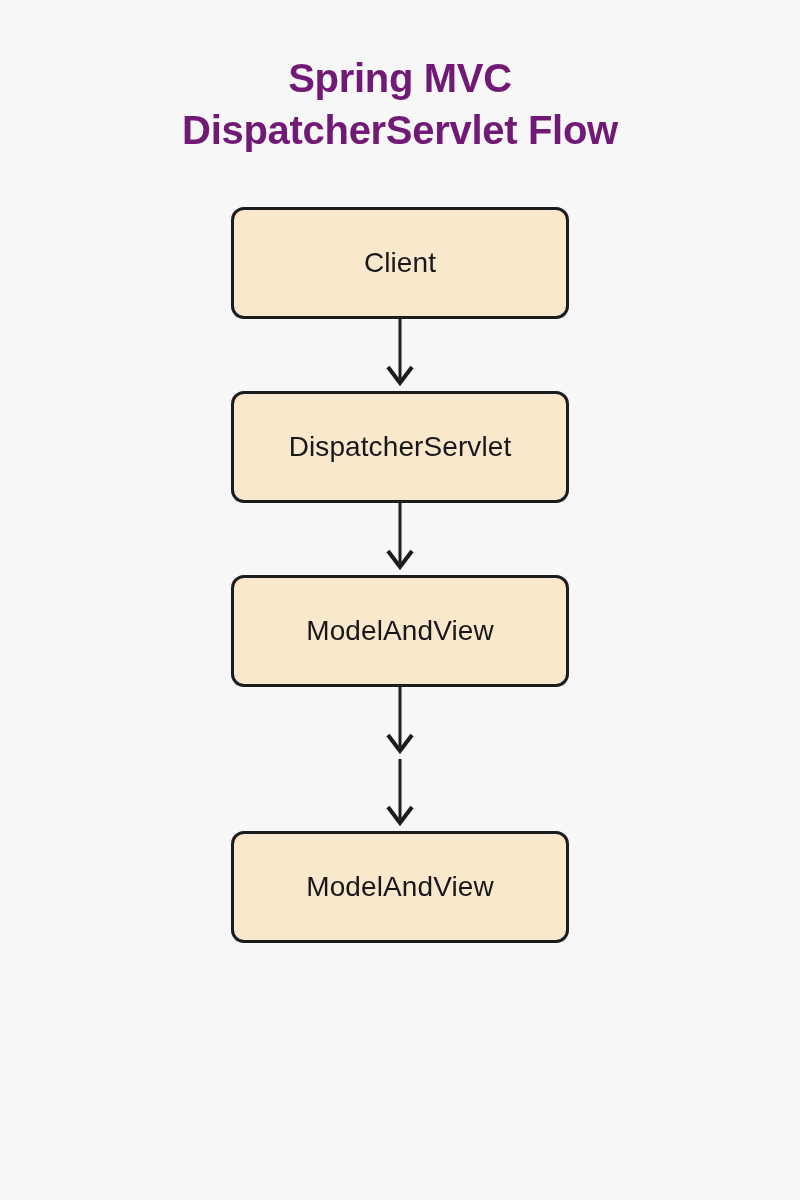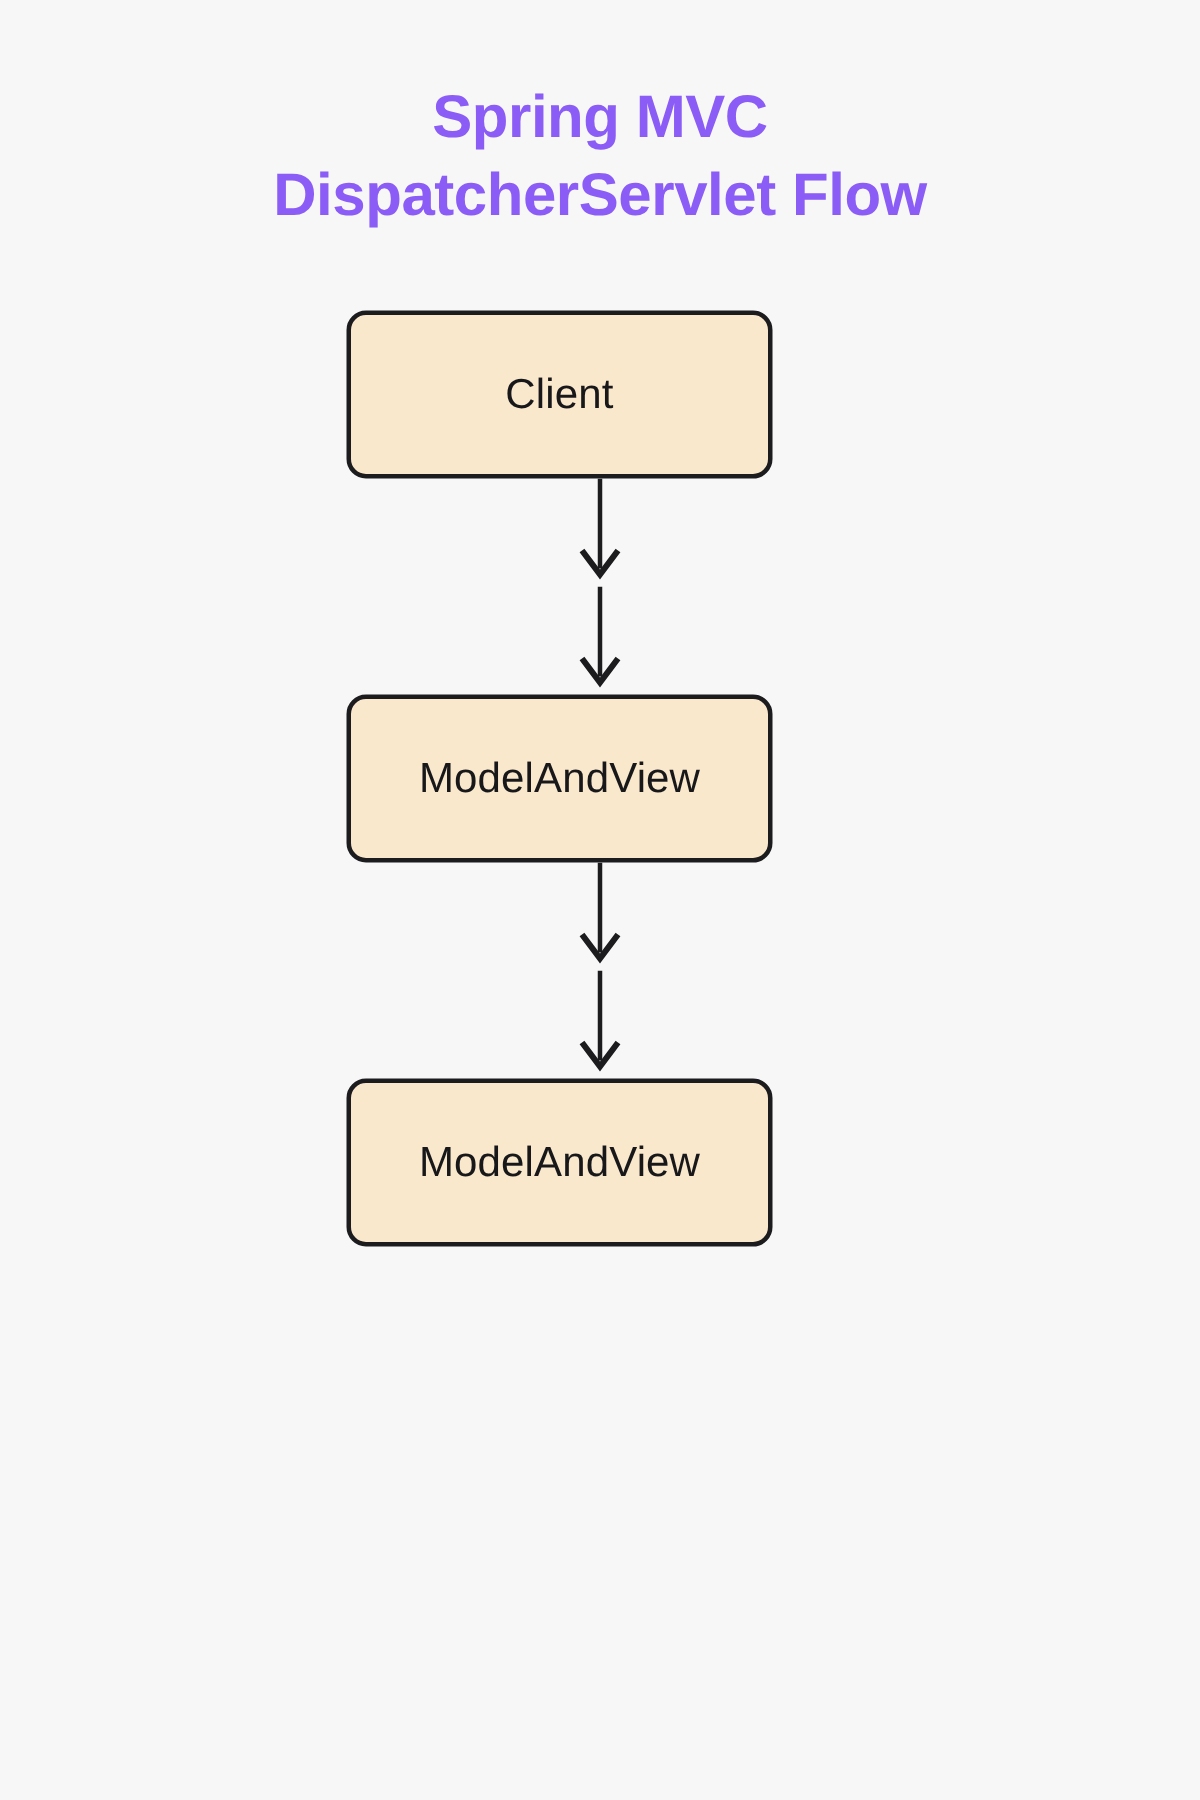--- a/index.html
+++ b/index.html
@@ -21,41 +21,41 @@
     background: #F7F7F8;
     box-sizing: border-box;
   }
 
   #title-block {
     position: absolute;
     top: 52px;
     left: 0;
     width: 800px;
     text-align: center;
-    color: #8b5cf6;
+    color: #701a75;
     font-size: 40px;
     font-weight: bold;
     line-height: 52px;
     letter-spacing: -0.3px;
   }
   .title-line {
     display: block;
     white-space: nowrap;
   }
 
   #flow-stack {
     position: absolute;
     top: 207px;
     left: 231px;
     width: 338px;
   }
 
   .flow-node {
     position: relative;
-    width: 284px;
+    width: 338px;
     box-sizing: border-box;
     background: #FAE8CD;
     border: 3px solid #1C1C1E;
     border-radius: 13px;
     height: 112px;
     display: flex;
     align-items: center;
     justify-content: center;
     color: #18181A;
     font-size: 28px;
@@ -98,20 +98,23 @@
       <span class="node-label">Client</span>
     </div>
 
     <div class="flow-connector">
       <svg width="338" height="72" viewBox="0 0 338 72" xmlns="http://www.w3.org/2000/svg">
         <line x1="169" y1="0" x2="169" y2="60" stroke="#1C1C1E" stroke-width="3"></line>
         <path d="M 157 48 L 169 64 L 181 48" fill="none" stroke="#1C1C1E" stroke-width="4" stroke-linecap="butt" stroke-linejoin="miter"></path>
       </svg>
     </div>
 
+    <div class="flow-node">
+      <span class="node-label">DispatcherServlet</span>
+    </div>
 
     <div class="flow-connector">
       <svg width="338" height="72" viewBox="0 0 338 72" xmlns="http://www.w3.org/2000/svg">
         <line x1="169" y1="0" x2="169" y2="60" stroke="#1C1C1E" stroke-width="3"></line>
         <path d="M 157 48 L 169 64 L 181 48" fill="none" stroke="#1C1C1E" stroke-width="4" stroke-linecap="butt" stroke-linejoin="miter"></path>
       </svg>
     </div>
 
     <div class="flow-node">
       <span class="node-label">ModelAndView</span>

